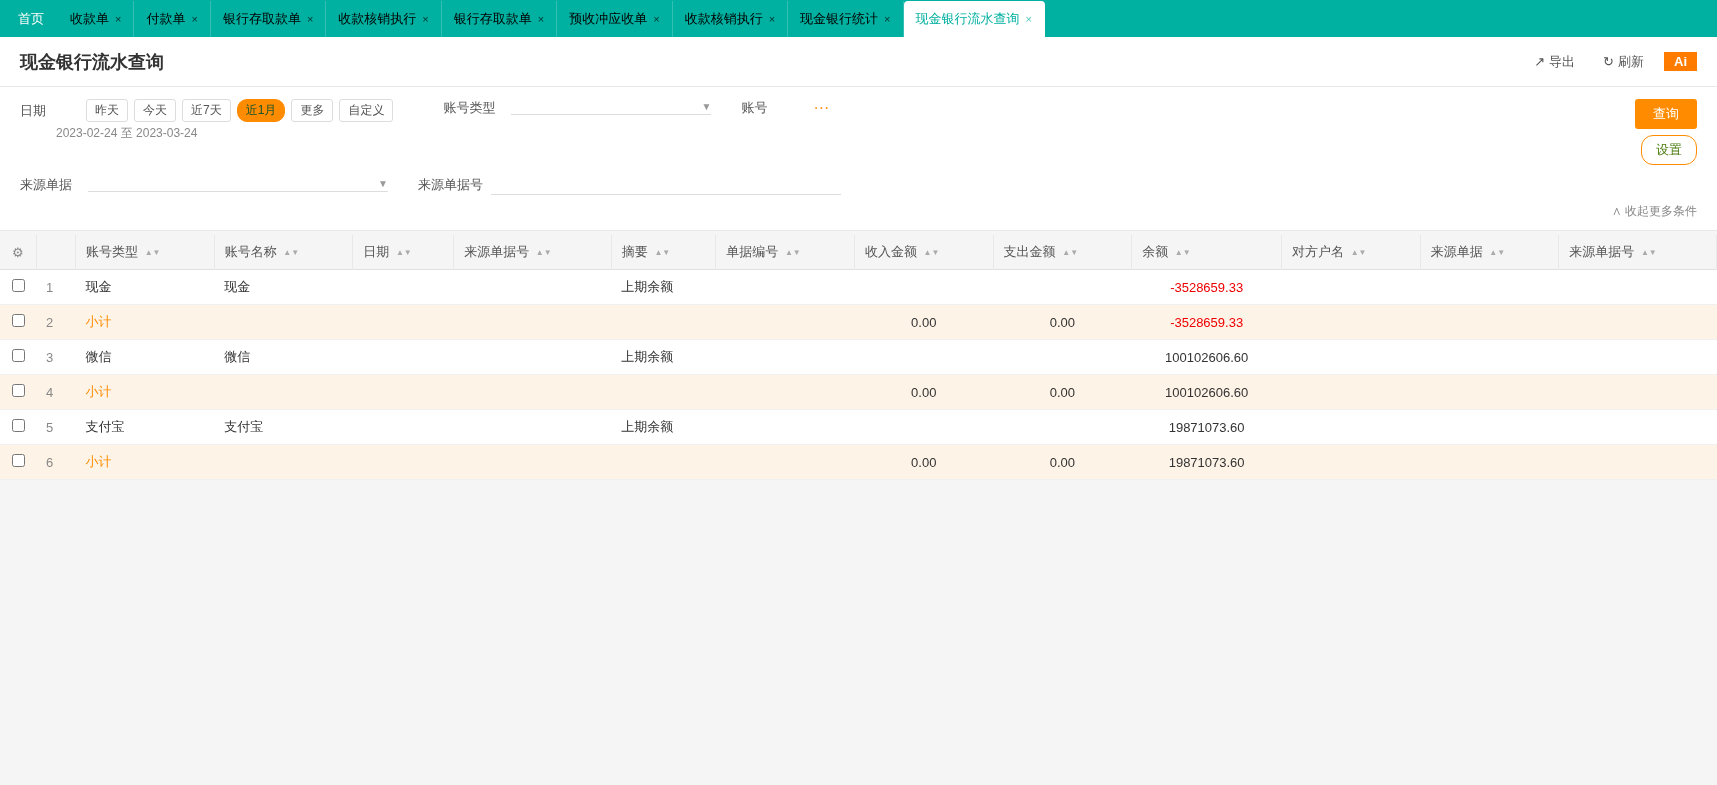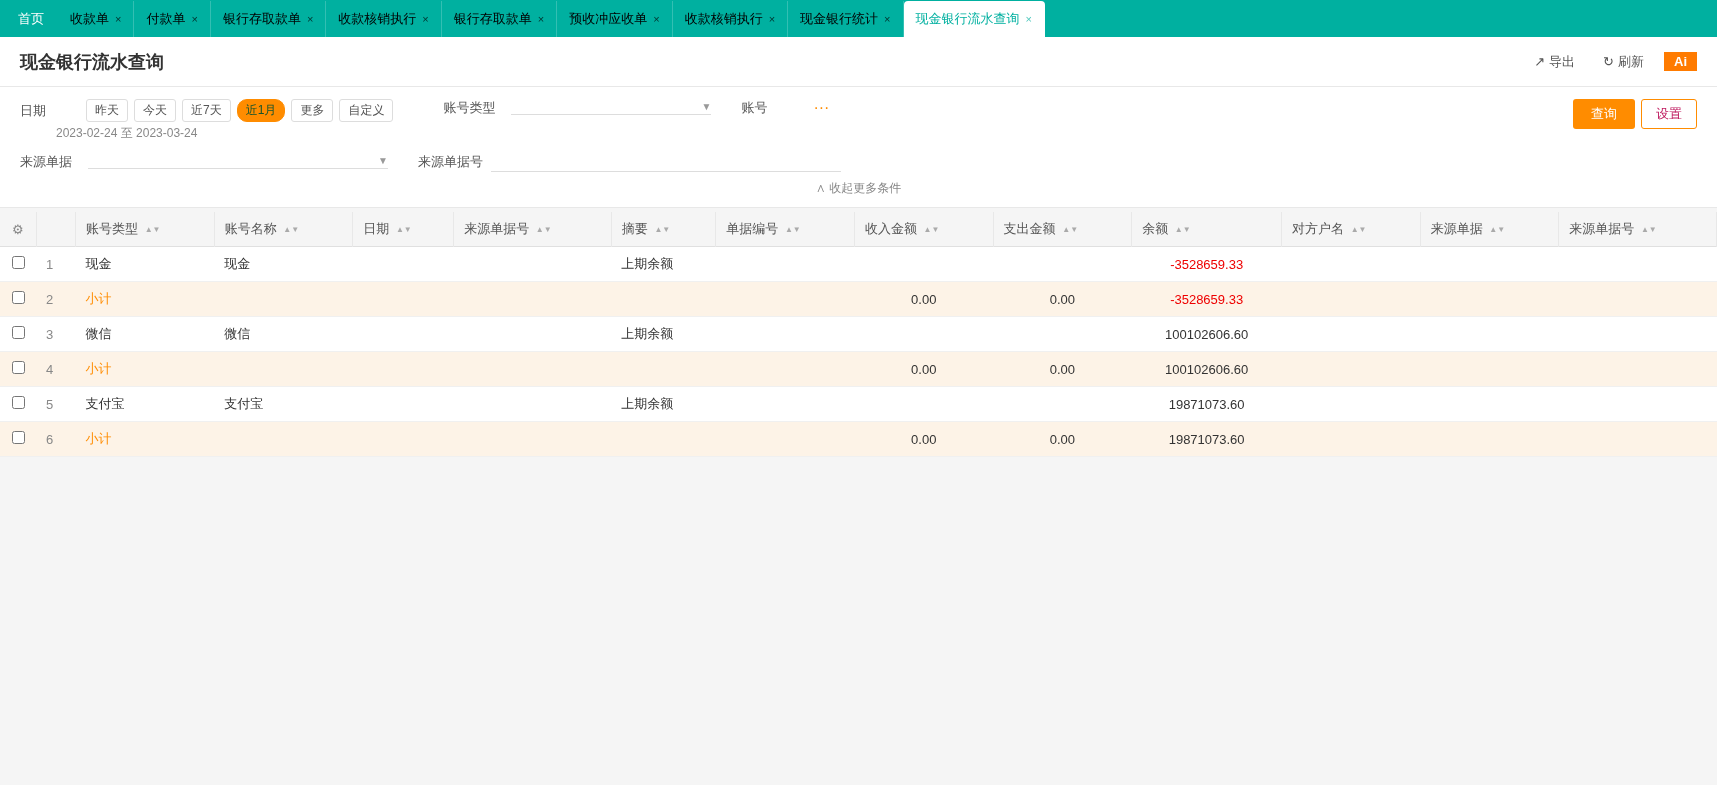--- a/index.html
+++ b/index.html
@@ -147,29 +147,29 @@
       background: #ff8c00;
       color: #fff;
       border: none;
       padding: 6px 18px;
       border-radius: 3px;
       cursor: pointer;
       font-size: 13px;
     }
     .btn-settings {
       background: #fff;
-      color: #be185d;
+      color: #4d7c0f;
       border: 1px solid #ff8c00;
       padding: 5px 14px;
-      border-radius: 3px;
+      border-radius: 12px;
       cursor: pointer;
       font-size: 13px;
     }
     .collapse-row {
-      text-align: center;
+      text-align: right;
       color: #888;
       font-size: 12px;
       cursor: pointer;
       margin-top: 4px;
     }
     .ellipsis-btn {
       color: #ff8c00;
       cursor: pointer;
       padding: 0 4px;
       font-size: 16px;
@@ -310,21 +310,21 @@
           <span class="arrow">▼</span>
         </div>
       </div>
 
       <div style="display:flex; align-items:center; gap:8px;">
         <span class="filter-label">账号</span>
         <span class="ellipsis-btn">···</span>
       </div>
     </div>
 
-    <div style="display:flex; flex-direction:row; gap:6px; align-items:flex-end;">
+    <div style="display:flex; flex-direction:column; gap:6px; align-items:flex-end;">
       <button class="btn-query">查询</button>
       <button class="btn-settings">设置</button>
     </div>
   </div>
 
   <div style="display:flex; align-items:center; gap:30px; margin-bottom:8px;">
     <div style="display:flex; align-items:center; gap:8px;">
       <span class="filter-label">来源单据</span>
       <div class="select-wrapper" style="min-width:300px;">
         <span style="flex:1;"></span>

